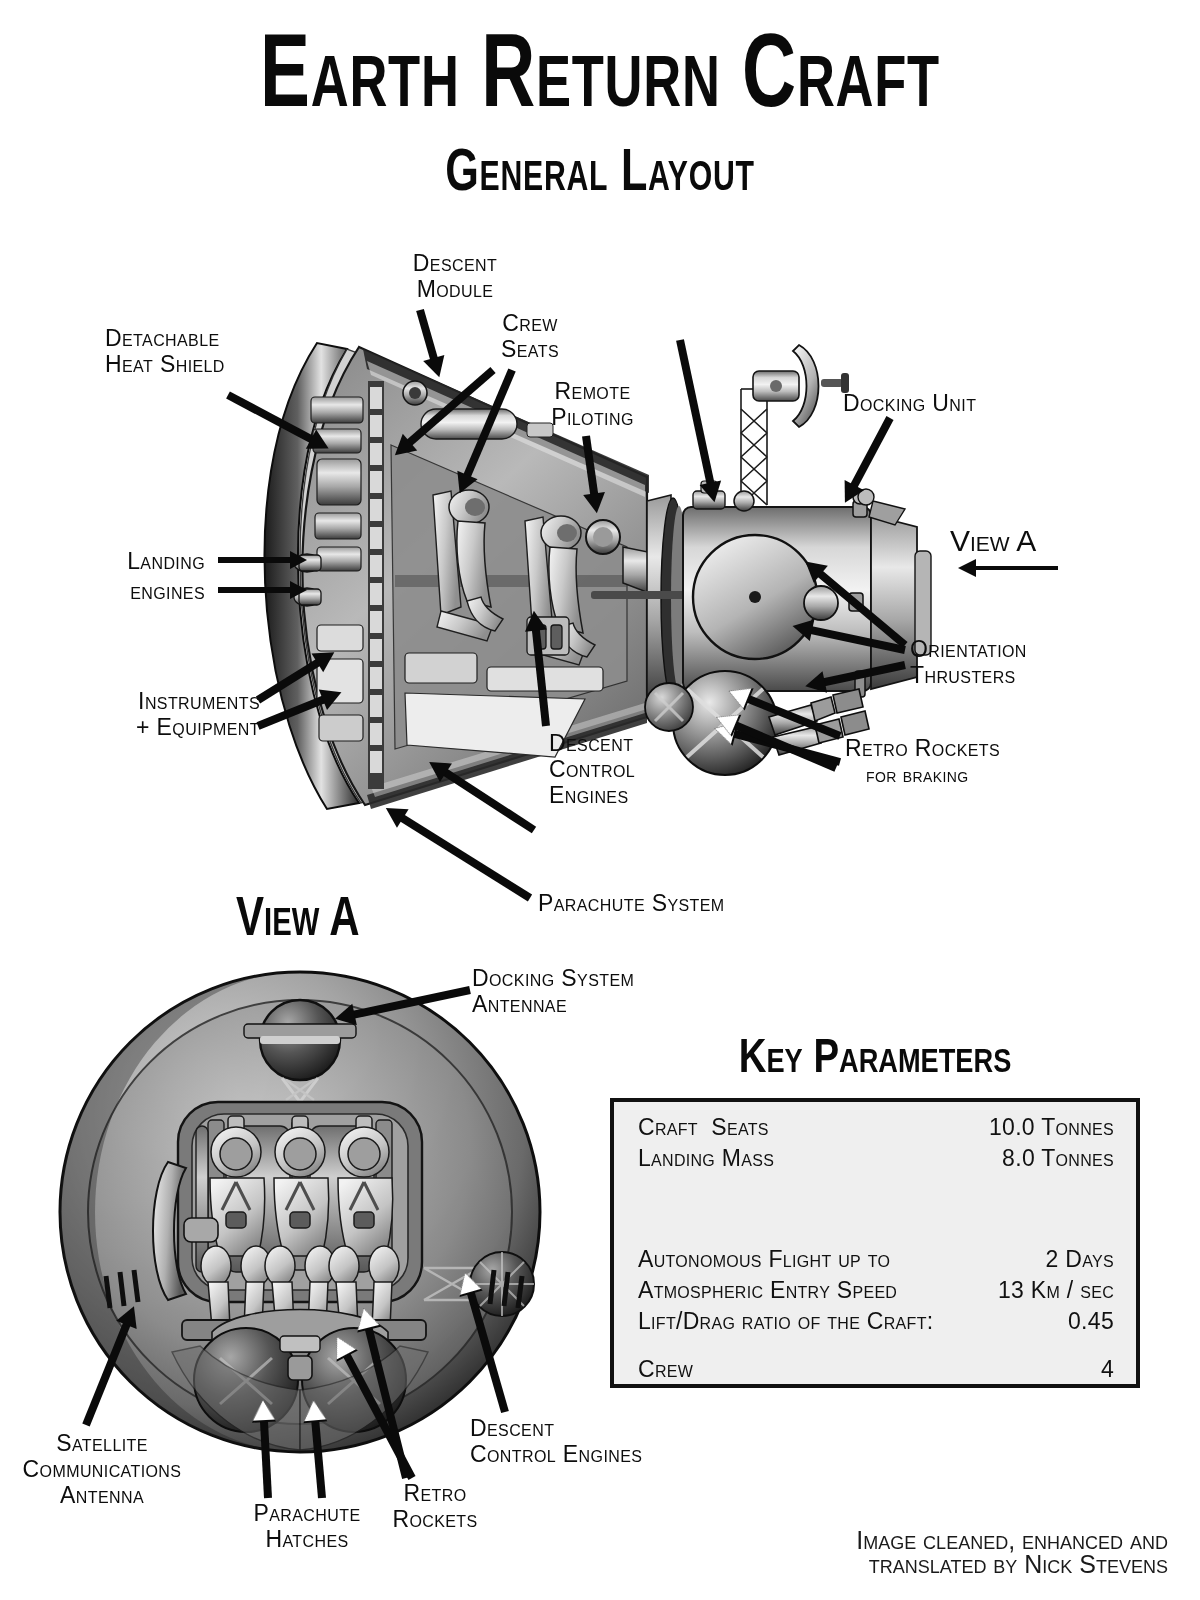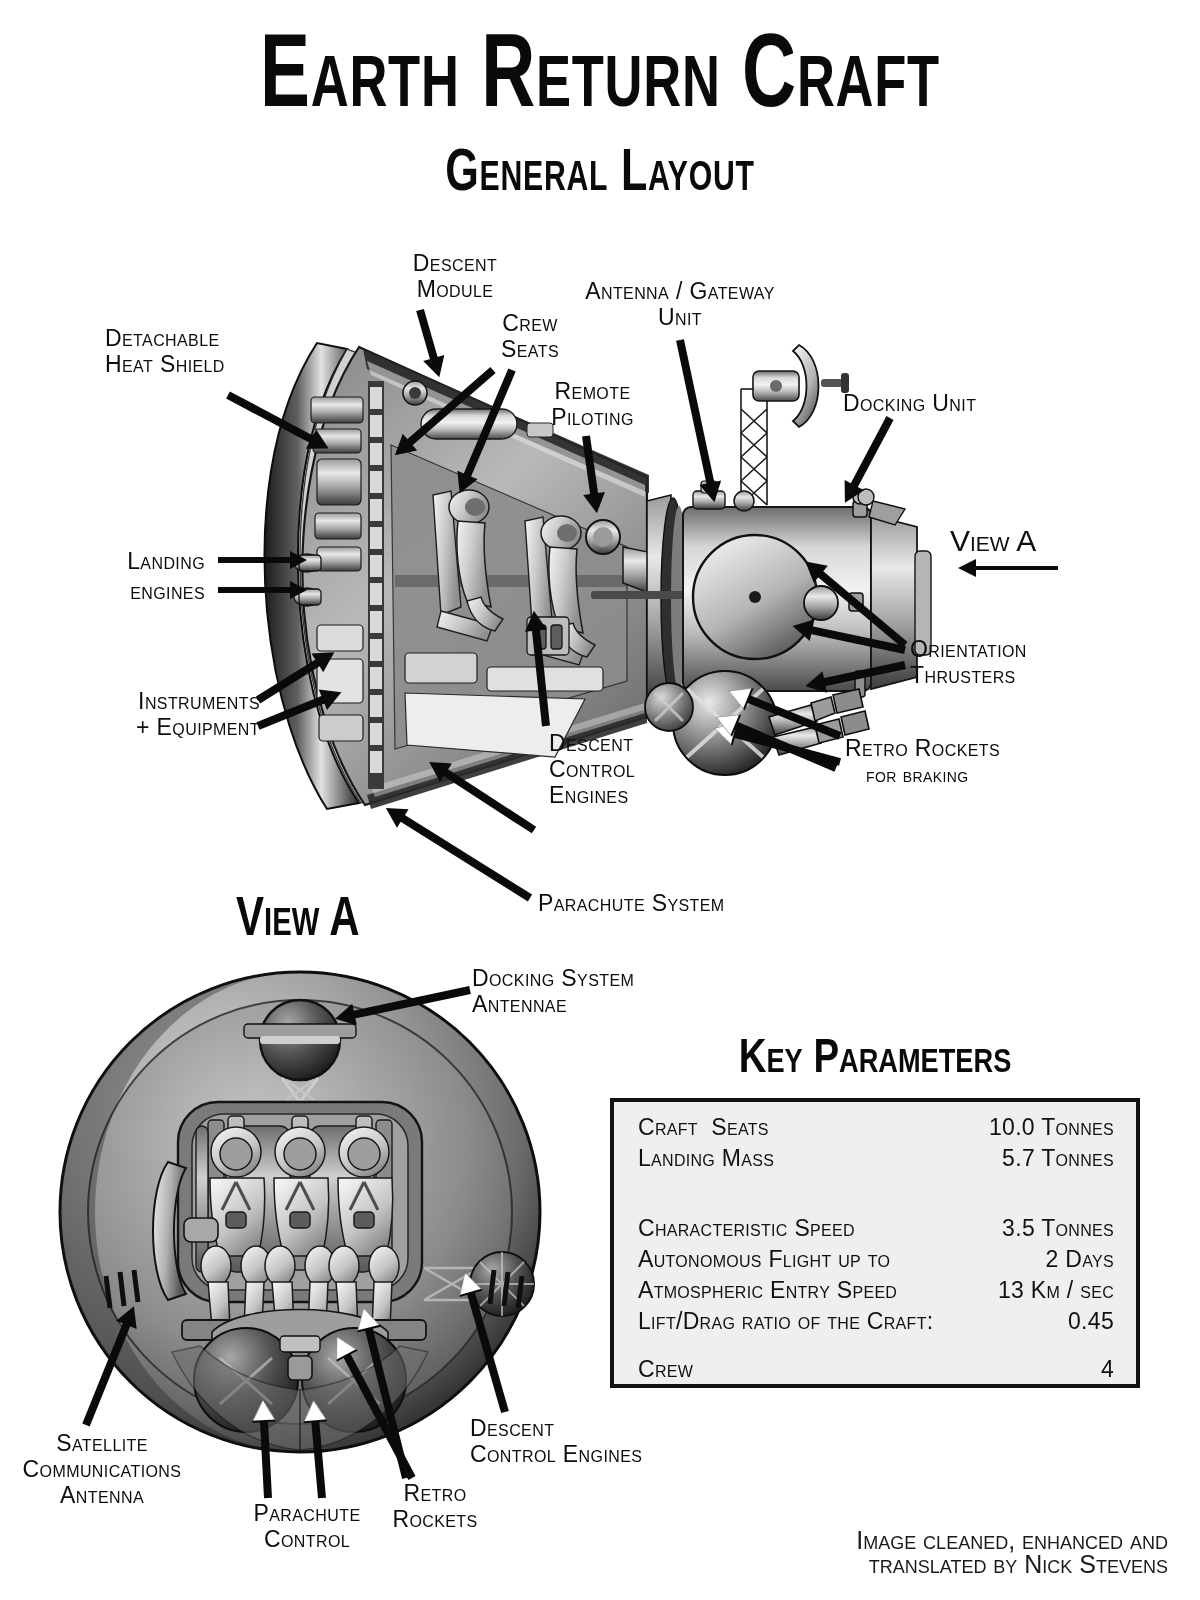--- a/index.html
+++ b/index.html
@@ -339,22 +339,20 @@
 Seats</div>
   <div class="arrow" style="left:493px;top:370px;width:130px;transform:rotate(139deg);">
     <div class="shaft" style="width:112px;"></div>
       <div class="head" style="left:110px;"></div>
   </div>
   <div class="arrow" style="left:512px;top:370px;width:135px;transform:rotate(113deg);">
     <div class="shaft" style="width:116px;"></div>
       <div class="head" style="left:114px;"></div>
   </div>
 
-  <div class="lbl c" style="left:575px;top:278px;width:210px;">Antenna / Gateway
-Unit</div>
   <div class="arrow" style="left:680px;top:340px;width:165px;transform:rotate(78deg);">
     <div class="shaft" style="width:148px;"></div>
       <div class="head" style="left:146px;"></div>
   </div>
 
   <div class="lbl c" style="left:530px;top:378px;width:125px;">Remote
 Piloting</div>
   <div class="arrow" style="left:586px;top:436px;width:78px;transform:rotate(82deg);">
     <div class="shaft" style="width:60px;"></div>
       <div class="head" style="left:58px;"></div>
@@ -586,21 +584,21 @@
 
   <div class="lbl c" style="left:22px;top:1430px;width:160px;">Satellite
 Communications
 Antenna</div>
   <div class="arrow" style="left:86px;top:1425px;width:130px;transform:rotate(-68deg);">
     <div class="shaft" style="width:110px;"></div>
       <div class="head" style="left:108px;"></div>
   </div>
 
   <div class="lbl c" style="left:232px;top:1500px;width:150px;">Parachute
-Control</div>
+Hatches</div>
   <div class="arrow hollow" style="left:268px;top:1498px;width:98px;transform:rotate(-93deg);">
     <div class="shaft" style="width:78px;"></div>
     <div class="headout" style="left:76px;"></div>
       <div class="head" style="left:78px;"></div>
   </div>
   <div class="arrow hollow" style="left:322px;top:1498px;width:98px;transform:rotate(-95deg);">
     <div class="shaft" style="width:78px;"></div>
     <div class="headout" style="left:76px;"></div>
       <div class="head" style="left:78px;"></div>
   </div>
@@ -628,30 +626,26 @@
 
   <div class="keyparams-head" style="left:610px;top:1032px;width:530px;">Key Parameters</div>
 
   <div class="kp-box" style="left:610px;top:1098px;width:530px;height:290px;">
     <div class="kp-row" style="top:10px;">
       <span class="kp-k">Craft  Seats</span>
       <span class="kp-v">10.0 Tonnes</span>
     </div>
     <div class="kp-row" style="top:41px;">
       <span class="kp-k">Landing Mass</span>
-      <span class="kp-v">5.7 Tonnes</span>
+      <span class="kp-v">8.0 Tonnes</span>
     </div>
     <div class="kp-row" style="top:72px;">
       <span class="kp-k"></span>
       <span class="kp-v"></span>
     </div>
-    <div class="kp-row" style="top:111px;">
-      <span class="kp-k">Characteristic Speed</span>
-      <span class="kp-v">3.5 Tonnes</span>
-    </div>
     <div class="kp-row" style="top:142px;">
       <span class="kp-k">Autonomous Flight up to</span>
       <span class="kp-v">2 Days</span>
     </div>
     <div class="kp-row" style="top:173px;">
       <span class="kp-k">Atmospheric Entry Speed</span>
       <span class="kp-v">13 Km / sec</span>
     </div>
     <div class="kp-row" style="top:204px;">
       <span class="kp-k">Lift/Drag ratio of the Craft:</span>

